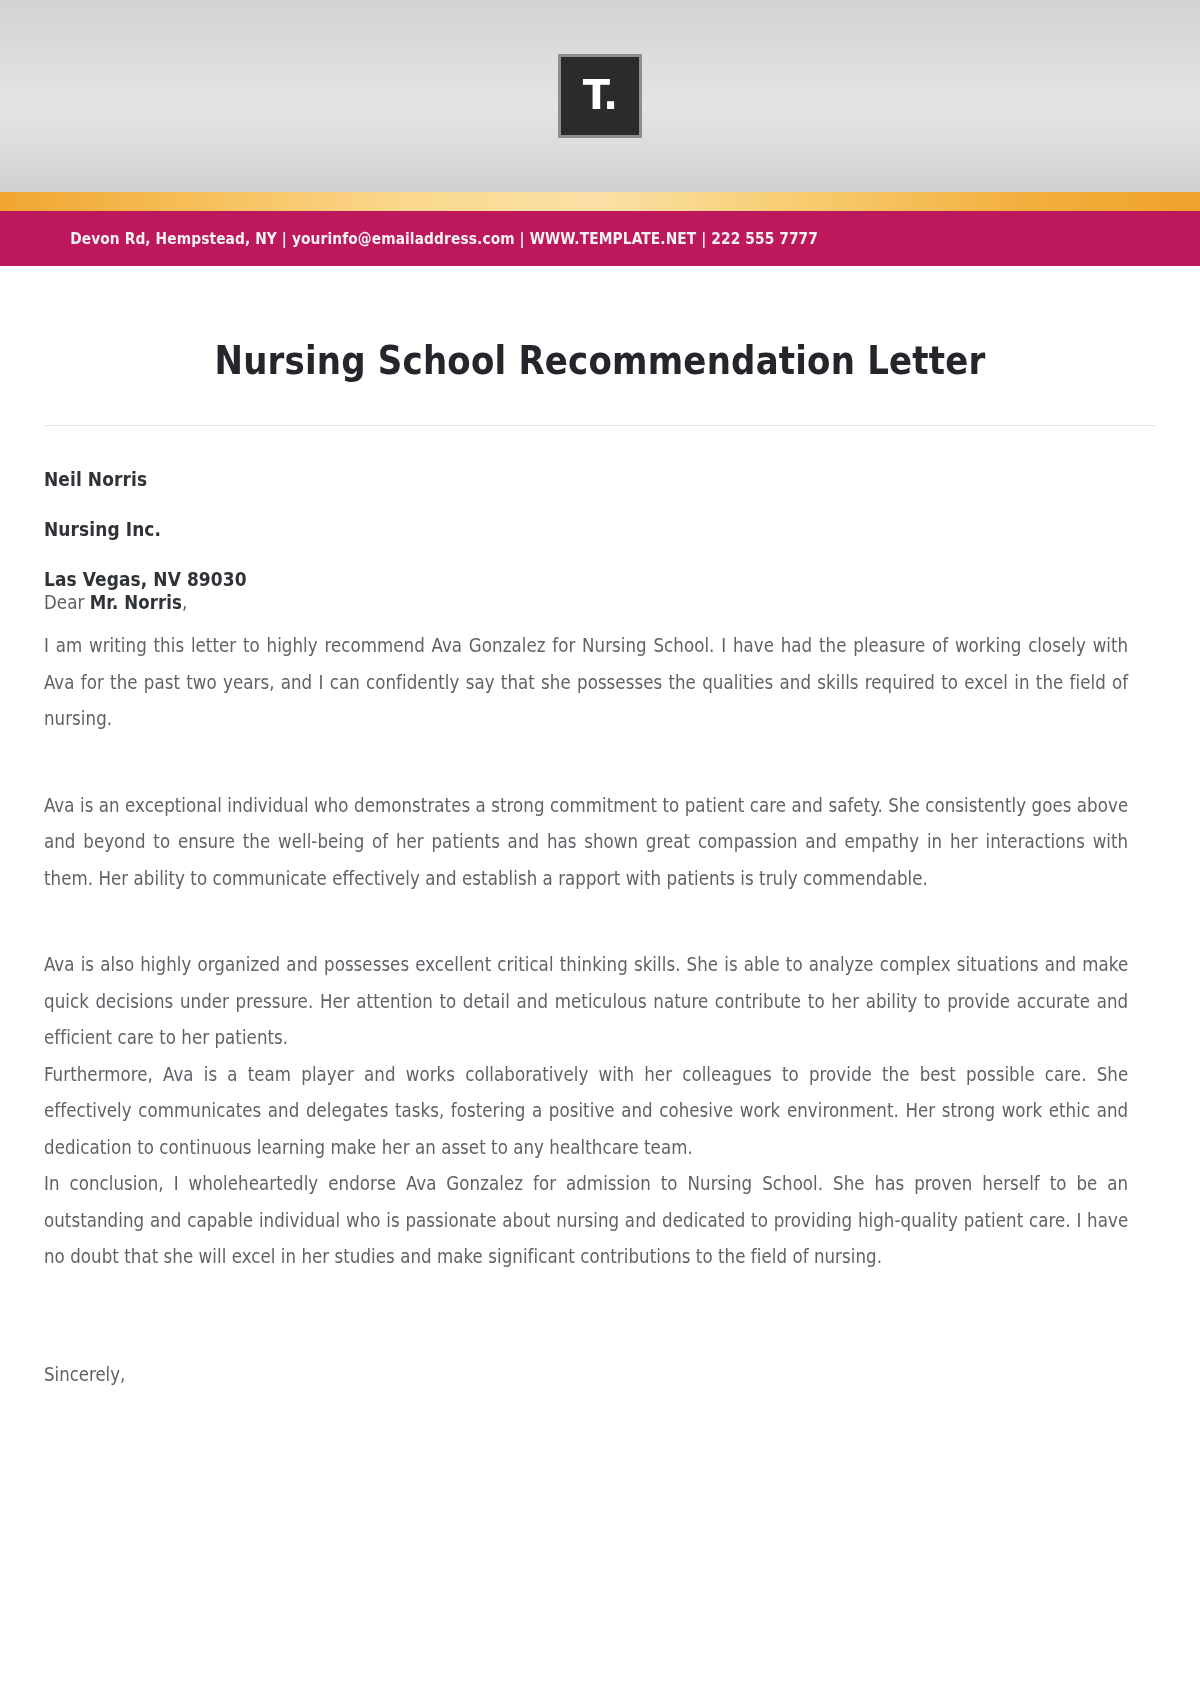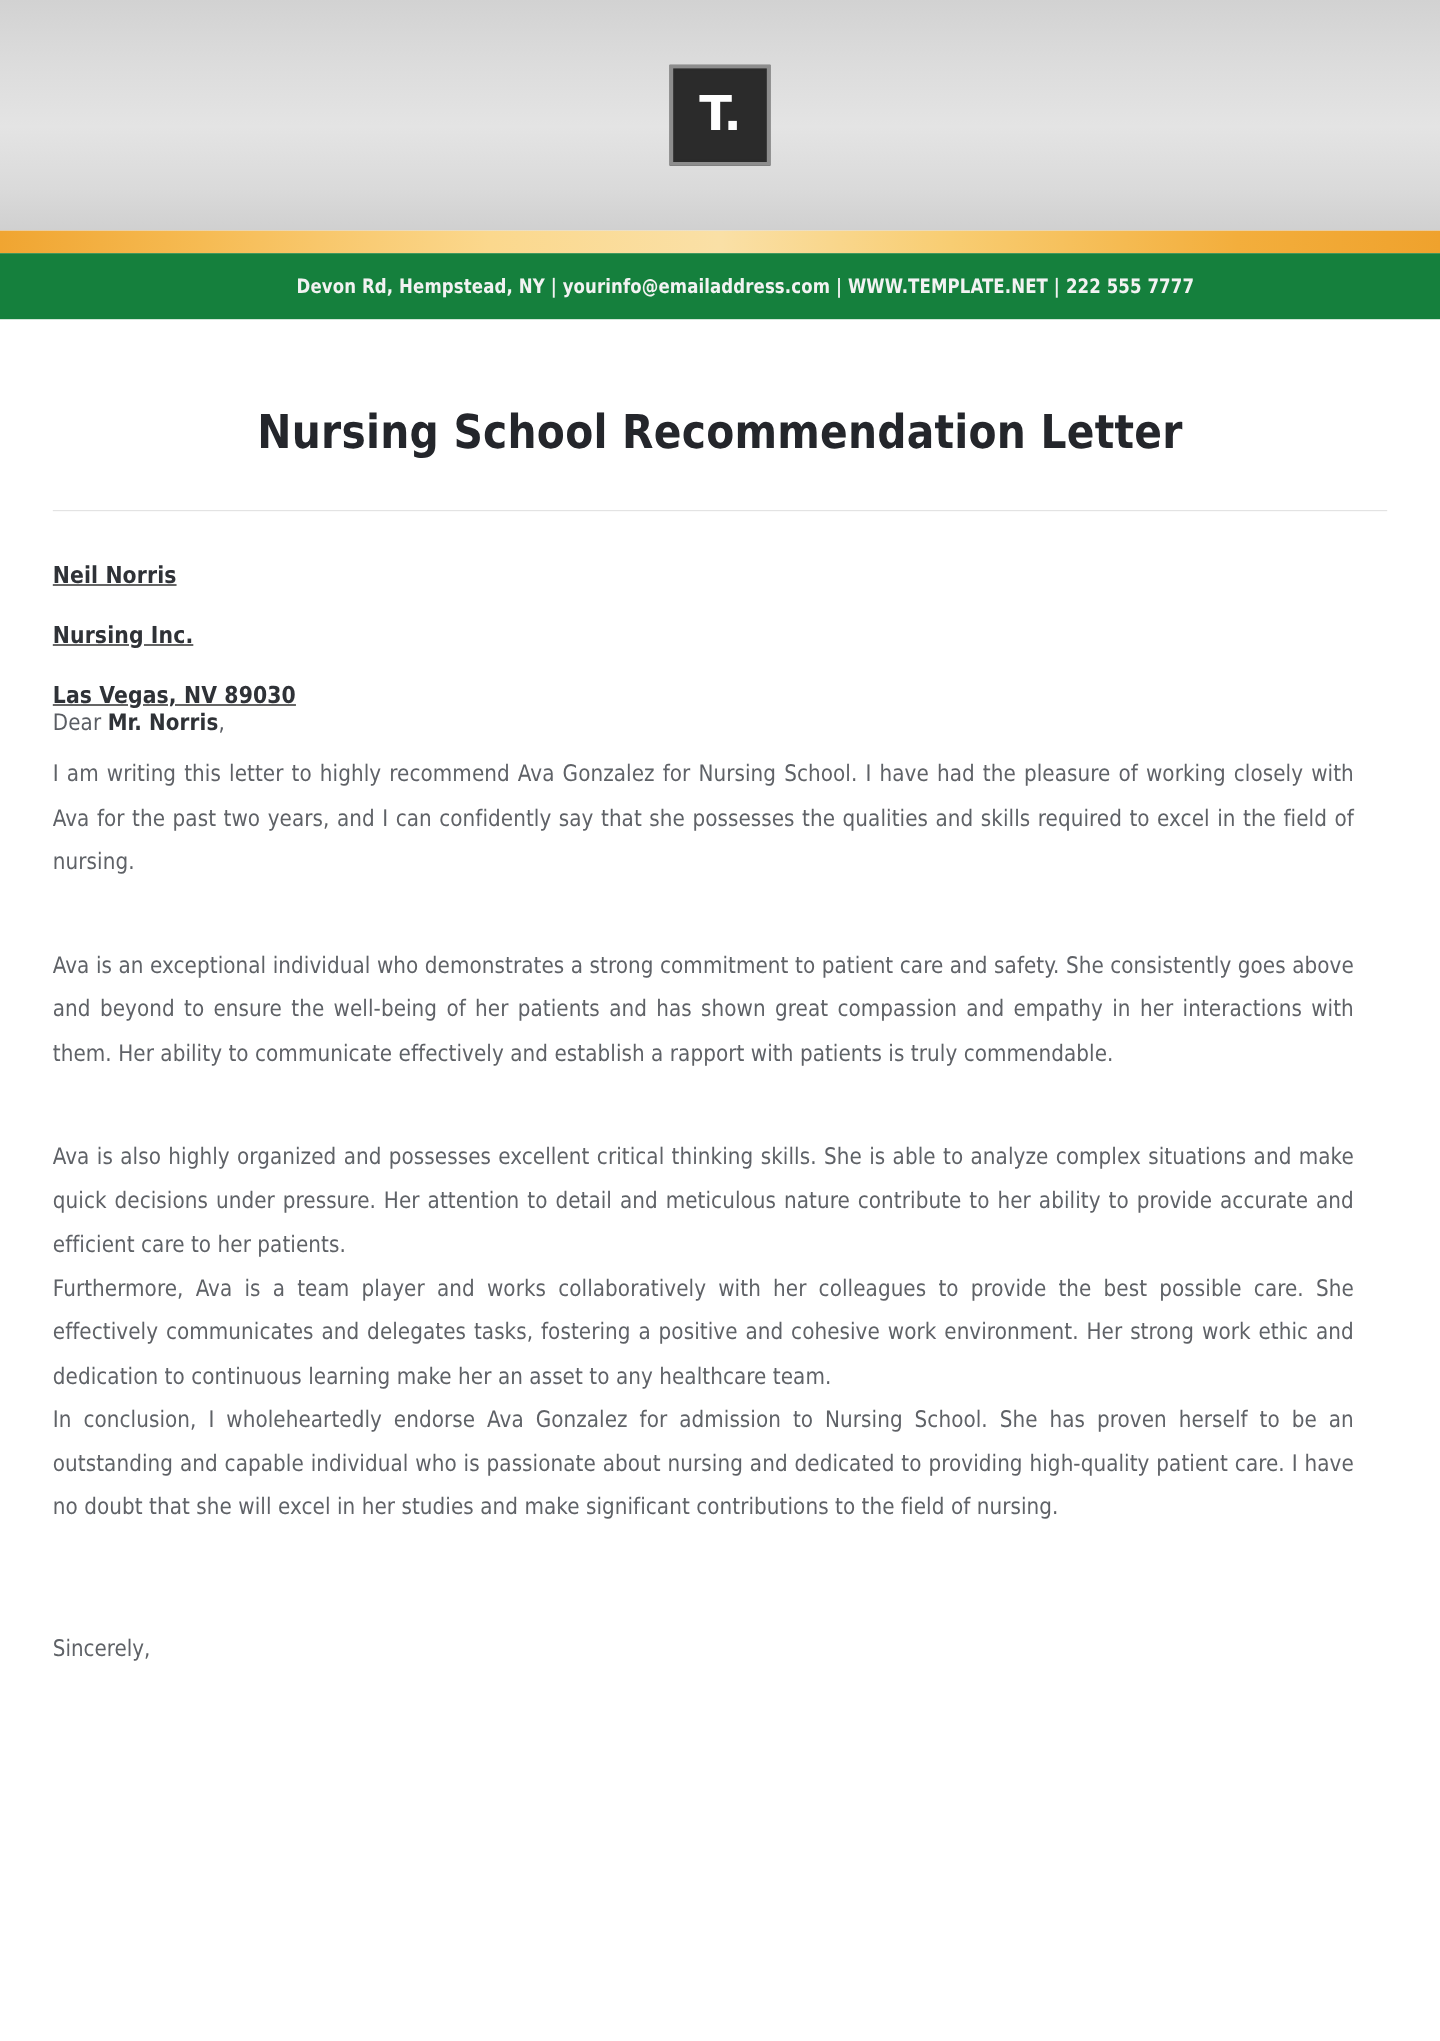--- a/index.html
+++ b/index.html
@@ -37,22 +37,22 @@
 
   
   .accent-stripe {
     height:19px;
     background:linear-gradient(90deg,#f0a531 0%, #f6bb53 14%, #fbd88d 34%, #fae0a6 50%, #f8cd72 66%, #f3ae3c 86%, #efa22d 100%);
   }
 
   
   .contact-bar {
     height:55px;
-    background:#15803d;
-    display:flex; align-items:center; justify-content:center;padding-left:42px;
+    background:#be185d;
+    display:flex; align-items:center; padding-left:42px;
   }
   .contact-text {
     color:#f2f2f2;
     font-family:"Liberation Sans Narrow","DejaVu Sans Condensed","Liberation Sans", sans-serif;
     font-size:16.5px;
     font-weight:600;
     letter-spacing:.1px;
     transform:scaleX(.93);
   }
 
@@ -69,21 +69,21 @@
     color:#24262b;
     letter-spacing:.2px;
     transform:scaleX(.97);
   }
   .divider {
     margin-top:42px;
     height:1px;
     background:#e3e3e3;
   }
 
-  .addr-block { margin-top:42px;text-decoration:underline; }
+  .addr-block { margin-top:42px; }
   .addr-line {
     font-family:"Liberation Sans Narrow","DejaVu Sans Condensed","Liberation Sans", sans-serif;
     font-size:19.5px;
     font-weight:bold;
     color:#2f3237;
     letter-spacing:.1px;
     margin-bottom:27px;
     transform:scaleX(.97);
     transform-origin:left;
   }

